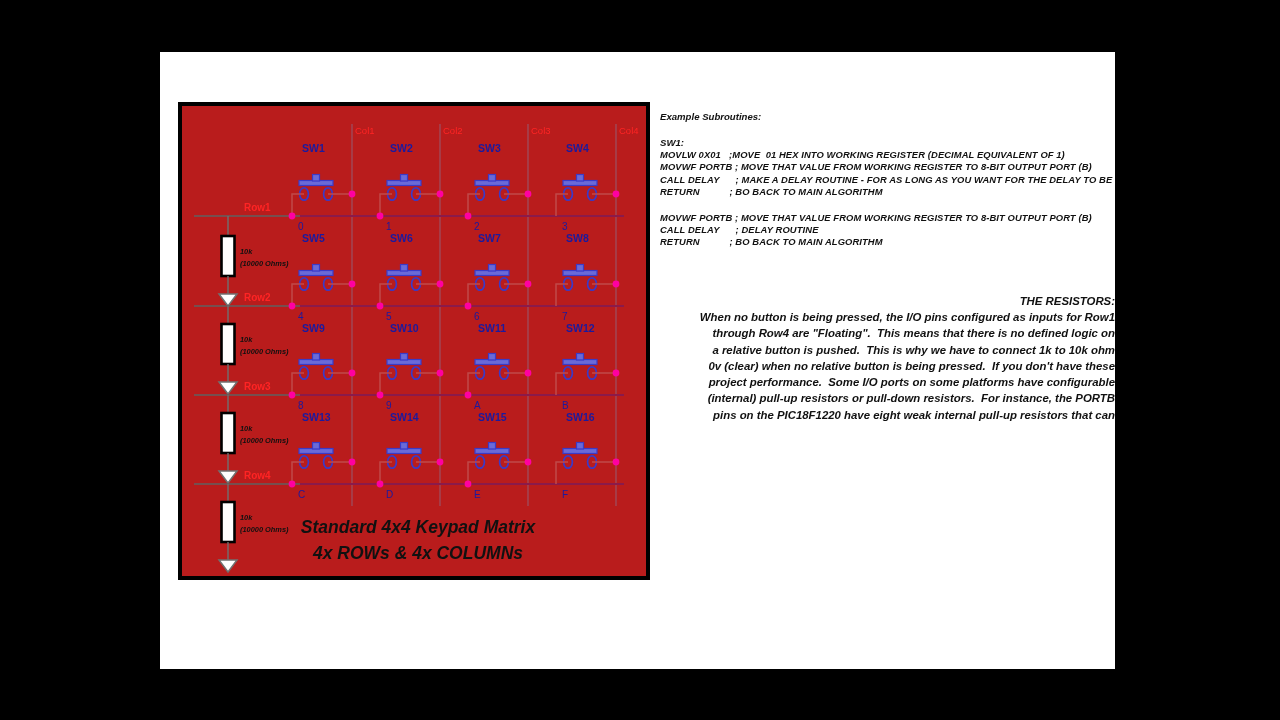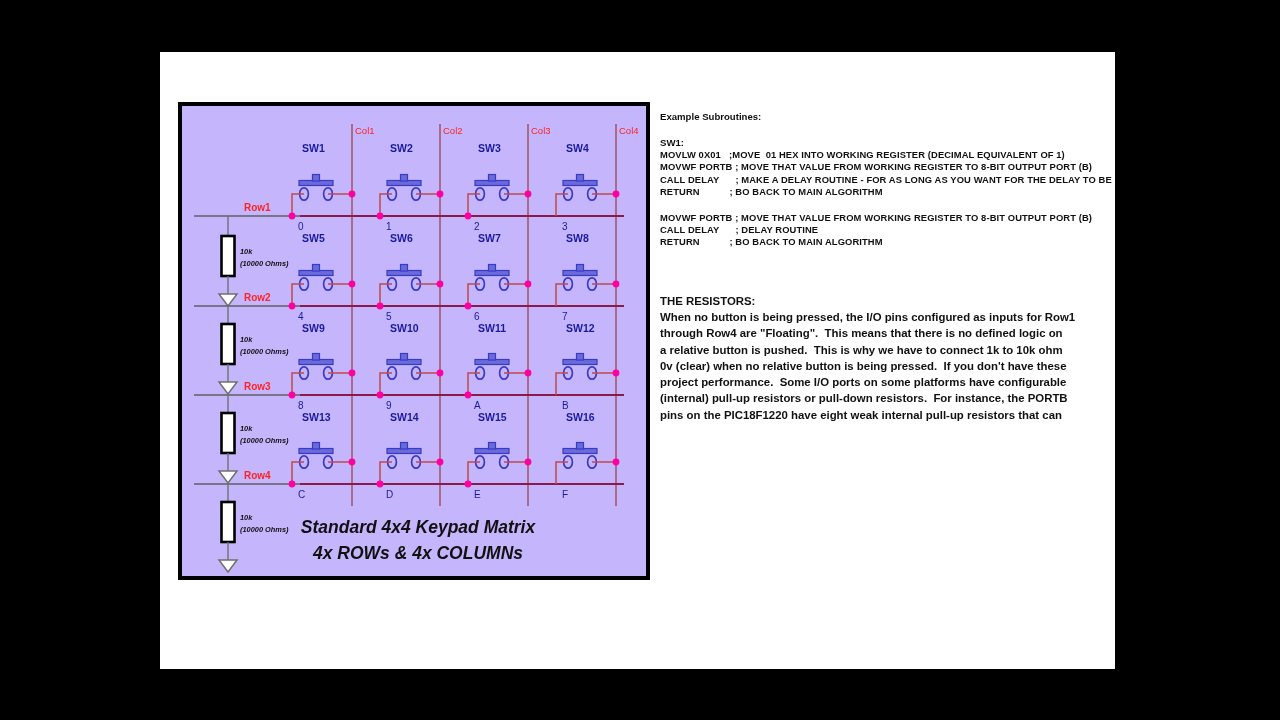--- a/index.html
+++ b/index.html
@@ -4,31 +4,31 @@
 <style>
   html,body{margin:0;padding:0;background:#000;}
   body{width:1280px;height:720px;overflow:hidden;font-family:"Liberation Sans",sans-serif;}
   #stage{position:relative;width:1280px;height:720px;background:#000;}
 
   
   #page{position:absolute;left:160px;top:52px;width:955px;height:617px;background:#fff;}
 
   
   #schematic{position:absolute;left:18px;top:50px;width:472px;height:478px;
-             border:4px solid #000;background:#c4b5fd;box-sizing:border-box;}
+             border:4px solid #000;background:#b91c1c;box-sizing:border-box;}
   #svgwrap{position:absolute;inset:0;}
 
   
   #textcol{position:absolute;left:500px;top:58px;width:455px;height:520px;}
-  .blk{font-weight:bold;color:#111;}
+  .blk{font-style:italic;font-weight:bold;color:#111;}
   .code{font-size:9.4px;line-height:12.4px;letter-spacing:0.1px;white-space:pre;}
   .hdr{font-size:9.6px;line-height:13px;}
   .gap{height:13px;}
   .gap-lg{height:44px;}
-  .para{font-size:11.4px;line-height:16.25px;text-align:left;}
+  .para{font-size:11.4px;line-height:16.25px;text-align:right;}
   .para .ln{display:block;white-space:pre;}
 
   text{font-family:"Liberation Sans",sans-serif;}
 </style>
 </head>
 <body>
 
 <div id="stage">
   <div id="page">
 

